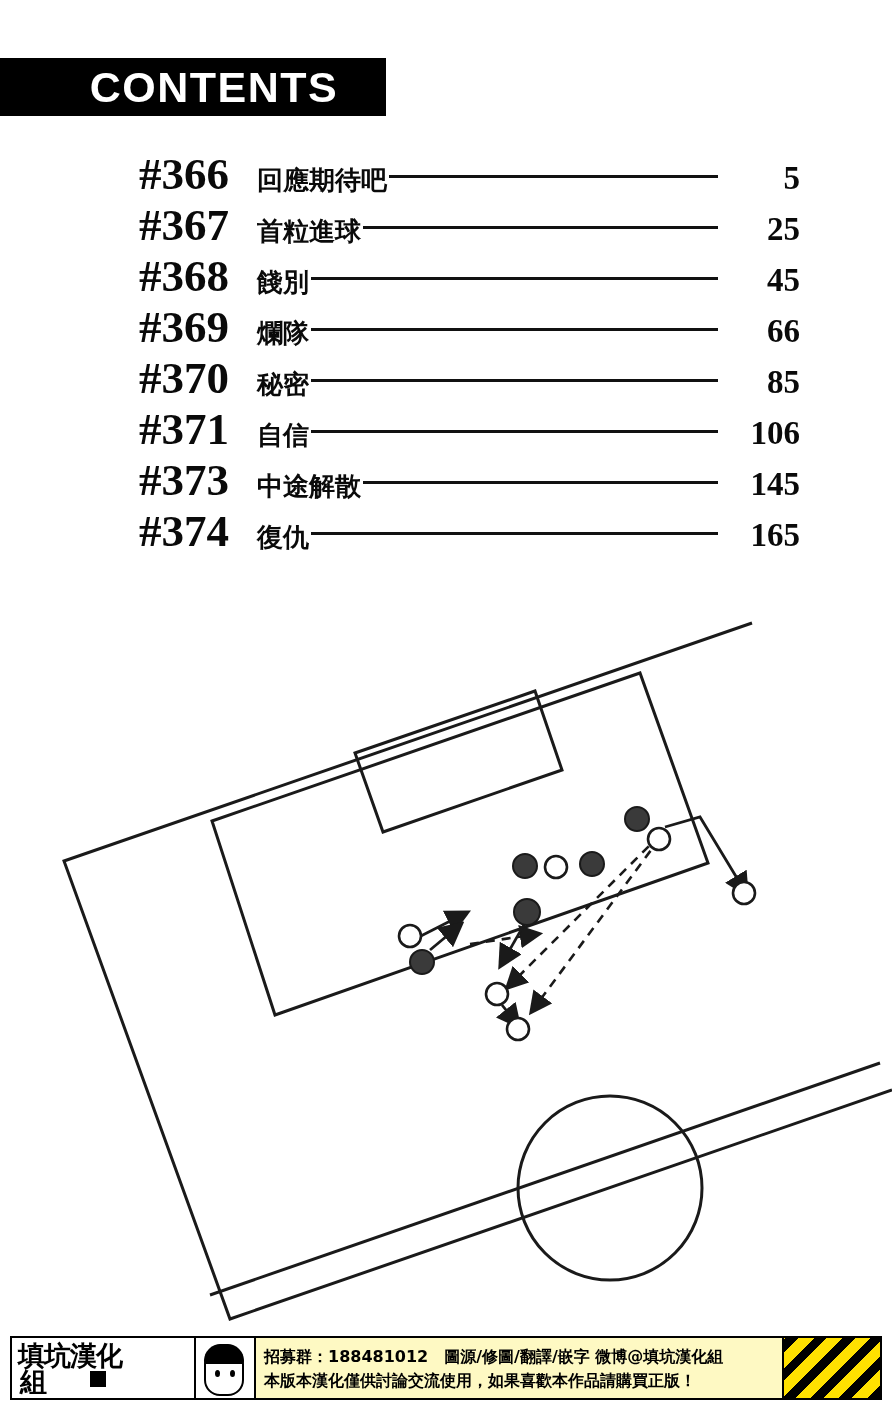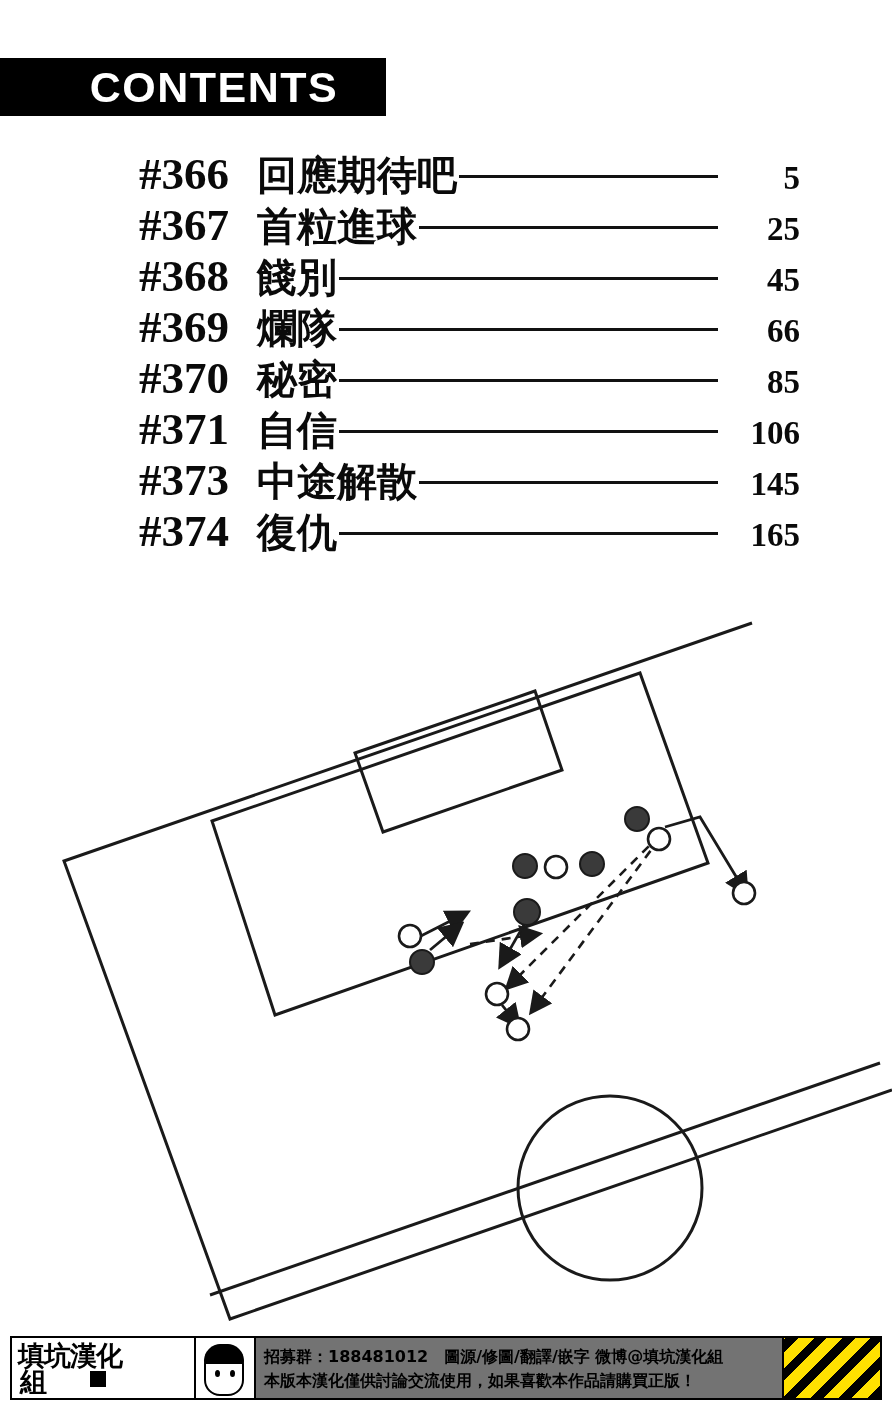--- a/index.html
+++ b/index.html
@@ -60,21 +60,21 @@
     font-size: 45px;
     color: #0a0a0a;
     width: 118px;
     flex: 0 0 118px;
     letter-spacing: 0px;
     margin-left: 19px;
   }
   .toc-title {
     font-family: "DejaVu Sans", sans-serif;
     font-weight: bold;
-    font-size: 40px;
+    font-size: 26px;
     color: #0a0a0a;
     flex: 0 0 auto;
     padding-right: 2px;
   }
   .toc-leader {
     flex: 1 1 auto;
     position: relative;
     height: 32px;
   }
   .toc-leader::after {
@@ -106,21 +106,21 @@
   .diagram svg { display: block; }
 
   
   .footer {
     position: absolute;
     left: 10px;
     top: 1336px;
     width: 872px;
     height: 64px;
     border: 2px solid #000000;
-    background: #737373;
+    background: #fef9c3;
     display: flex;
     align-items: stretch;
     box-sizing: border-box;
   }
   .footer-logo {
     width: 182px;
     flex: 0 0 182px;
     background: #ffffff;
     position: relative;
     border-right: 2px solid #000;

